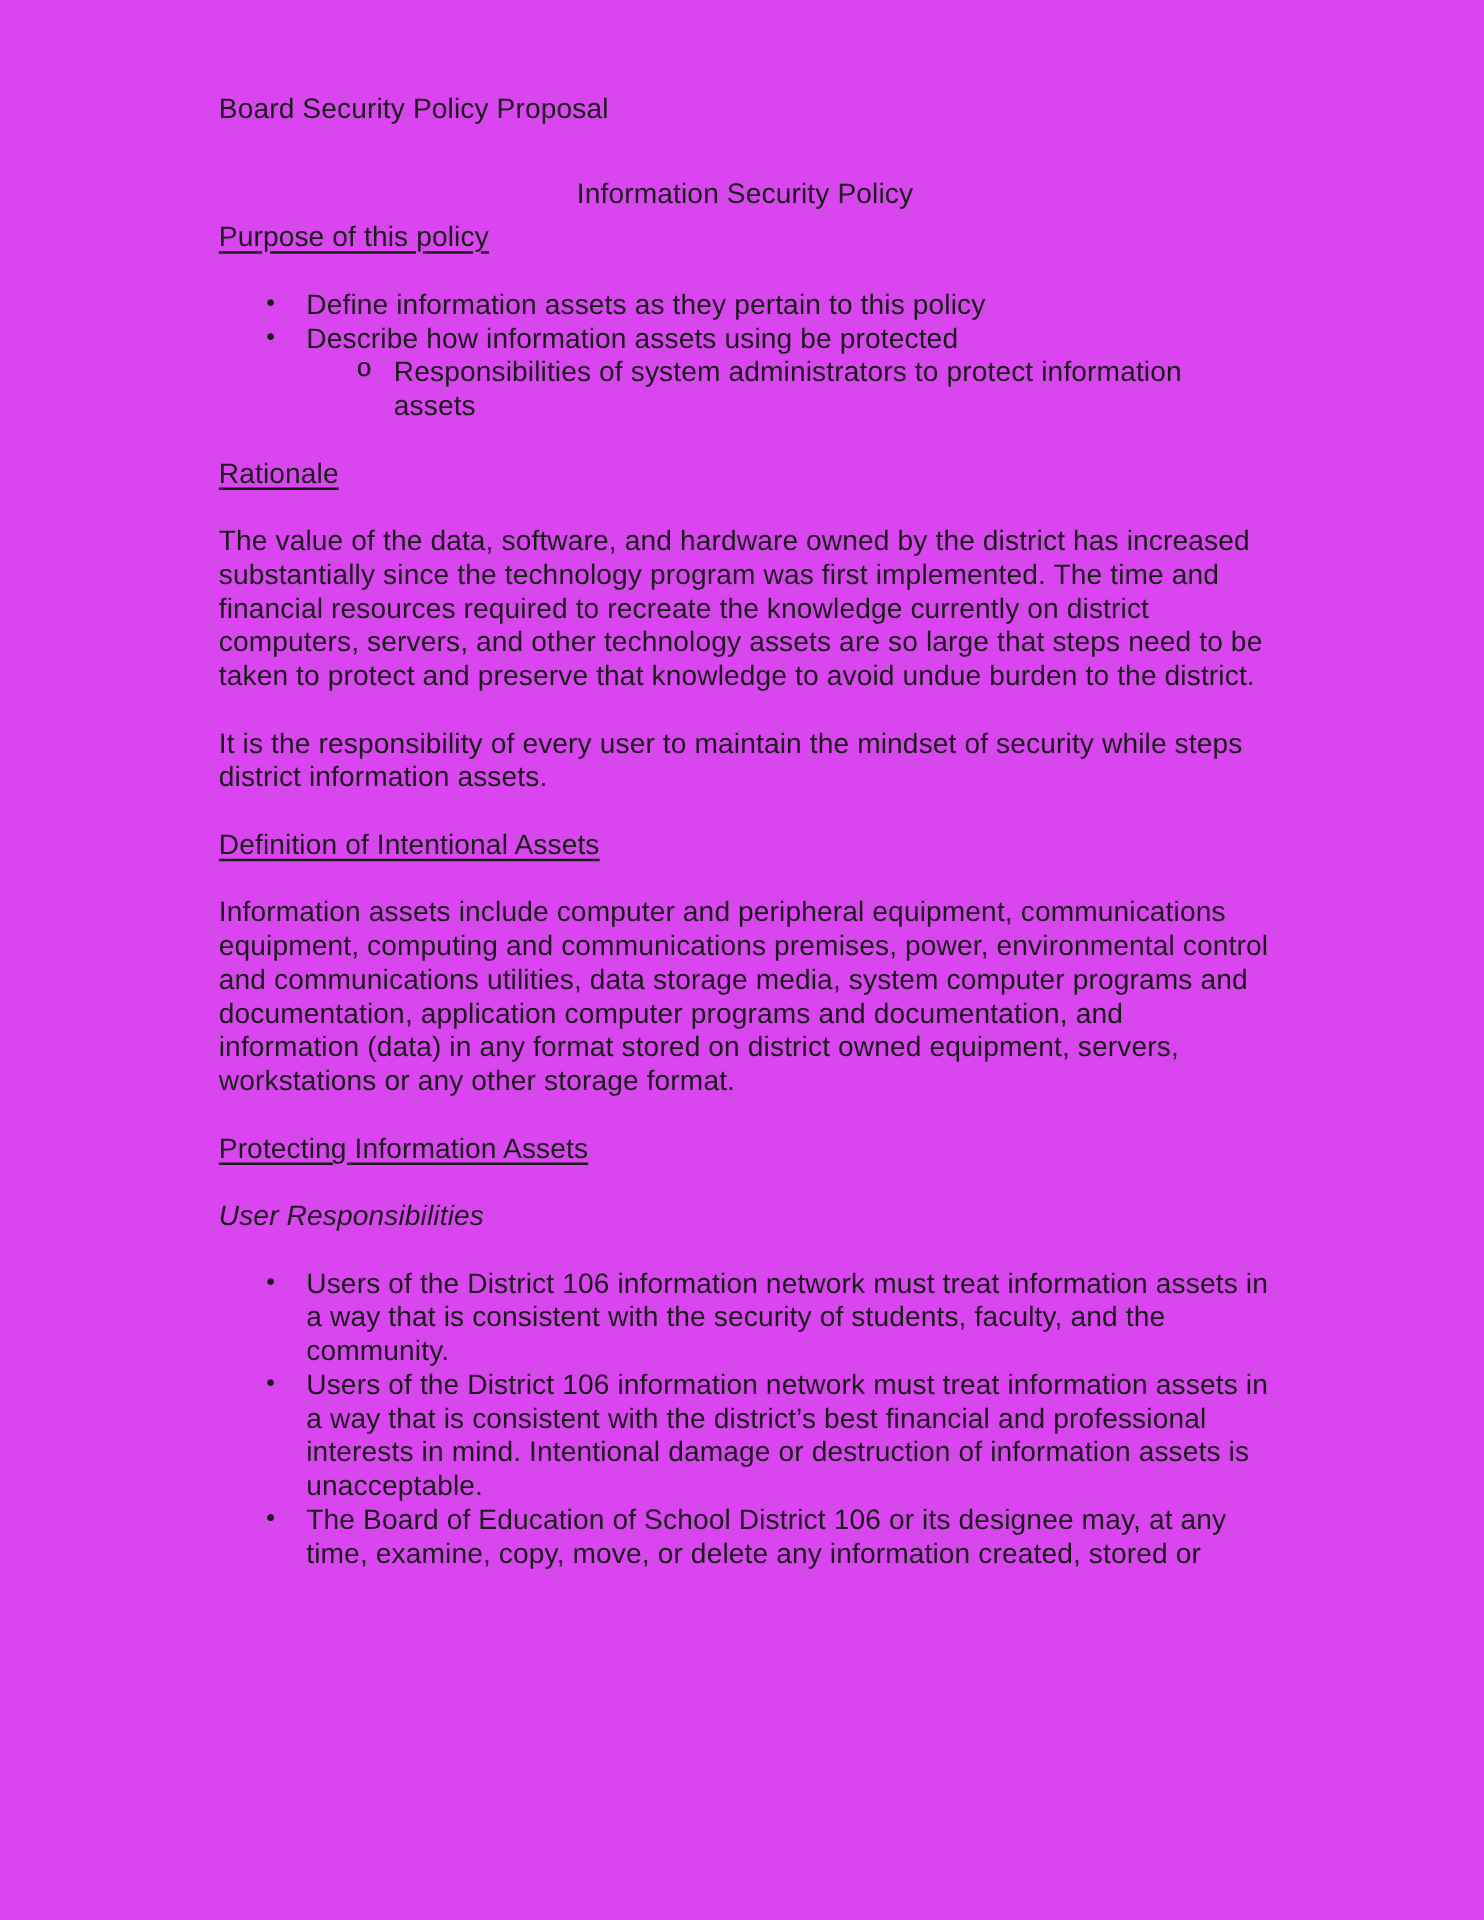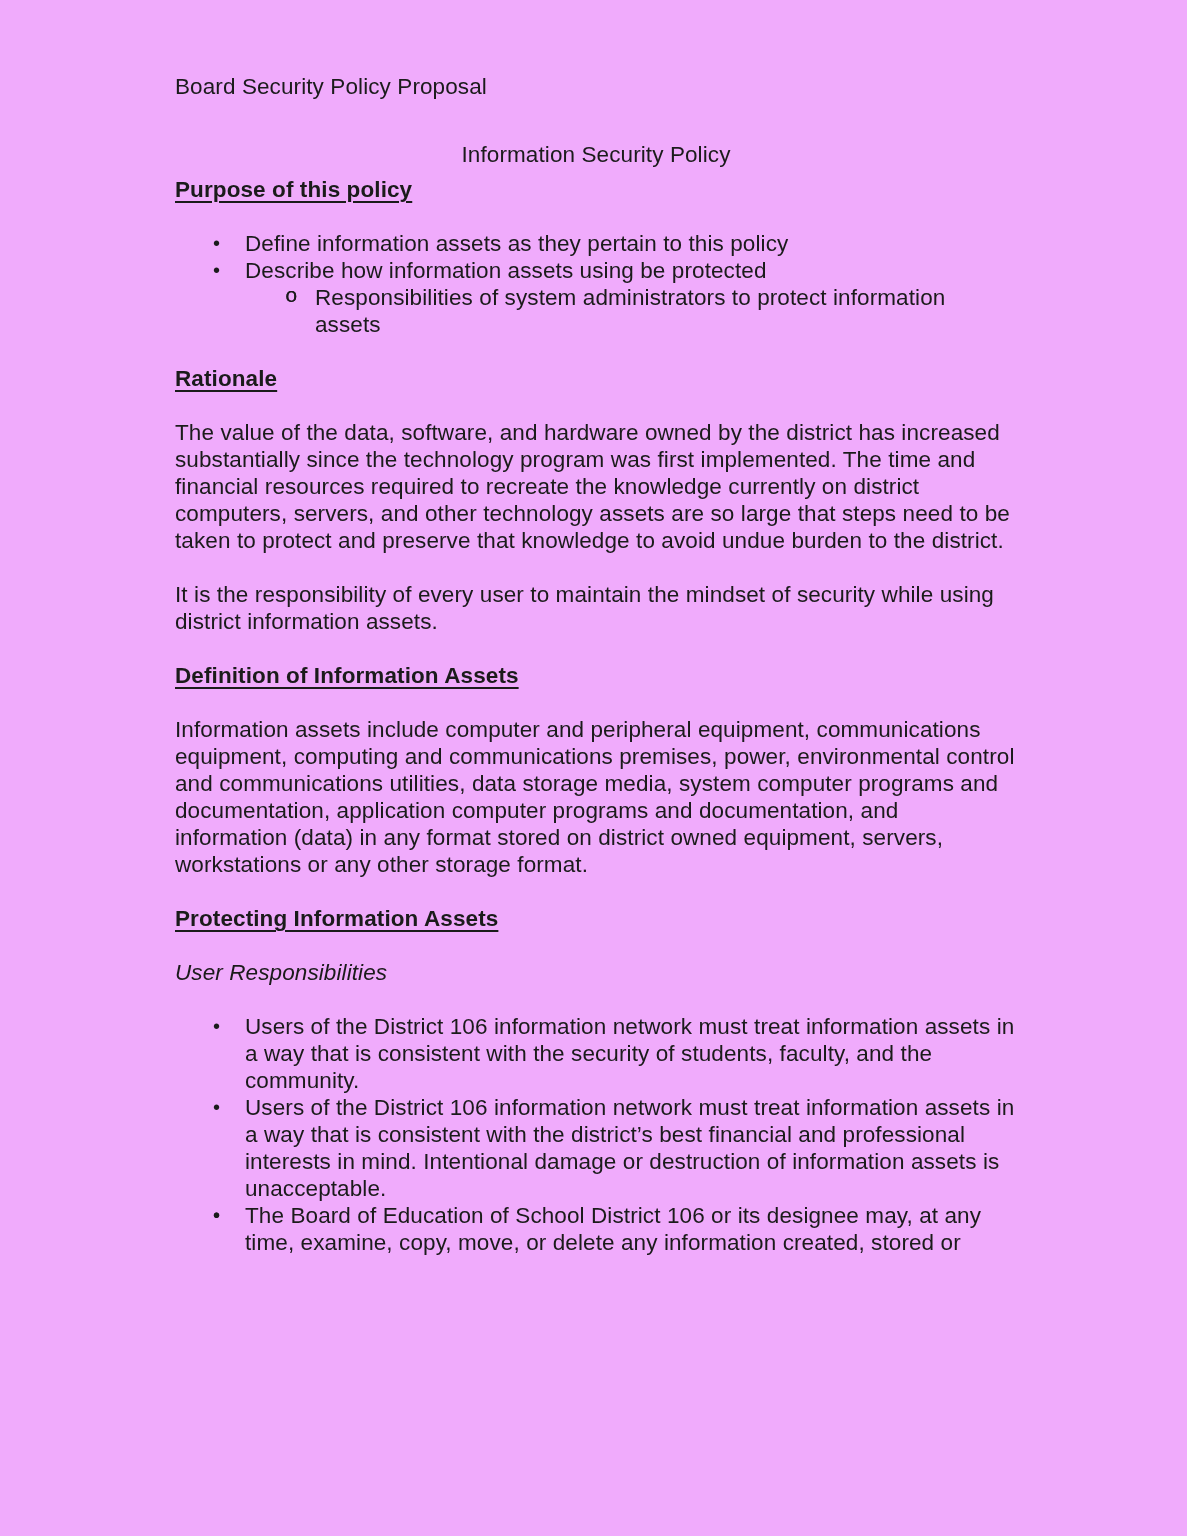--- a/index.html
+++ b/index.html
@@ -4,21 +4,21 @@
 <style>
   html, body {
     margin: 0;
     padding: 0;
     background: #ffffff;
   }
   .page {
     position: relative;
     width: 1187px;
     height: 1536px;
-    background: #f0abfc;
+    background: #d946ef;
     overflow: hidden;
     font-family: "Liberation Sans", "DejaVu Sans", sans-serif;
     color: #1b1b1b;
   }
   .content {
     box-sizing: border-box;
     padding: 73px 170px 0 175px;
     font-size: 22.5px;
     line-height: 27px;
     letter-spacing: 0.1px;
@@ -28,21 +28,20 @@
   }
   .doc-title {
     text-align: center;
     margin: 0 0 8px 0;
   }
   .heading {
     text-decoration: underline;
     text-underline-offset: 4px;
     text-decoration-thickness: 1.5px;
     margin: 0 0 27px 0;
-    font-weight: bold;
   }
   .subheading {
     font-style: italic;
     margin: 0 0 27px 0;
   }
   p.para {
     margin: 18px 0 27px 0;
   }
   ul.blist {
     list-style: none;
@@ -107,23 +106,23 @@
             <span>Responsibilities of system administrators to protect information assets</span>
           </li>
         </ul>
       </li>
     </ul>
 
     <p class="heading">Rationale</p>
 
     <p class="para">The value of the data, software, and hardware owned by the district has increased substantially since the technology program was first implemented. The time and financial resources required to recreate the knowledge currently on district computers, servers, and other technology assets are so large that steps need to be taken to protect and preserve that knowledge to avoid undue burden to the district.</p>
 
-    <p class="para">It is the responsibility of every user to maintain the mindset of security while using district information assets.</p>
+    <p class="para">It is the responsibility of every user to maintain the mindset of security while steps district information assets.</p>
 
-    <p class="heading">Definition of Information Assets</p>
+    <p class="heading">Definition of Intentional Assets</p>
 
     <p class="para">Information assets include computer and peripheral equipment, communications equipment, computing and communications premises, power, environmental control and communications utilities, data storage media, system computer programs and documentation, application computer programs and documentation, and information (data) in any format stored on district owned equipment, servers, workstations or any other storage format.</p>
 
     <p class="heading">Protecting Information Assets</p>
 
     <p class="subheading">User Responsibilities</p>
 
     <ul class="blist">
       <li class="b1">
         <span class="m1">•</span>

